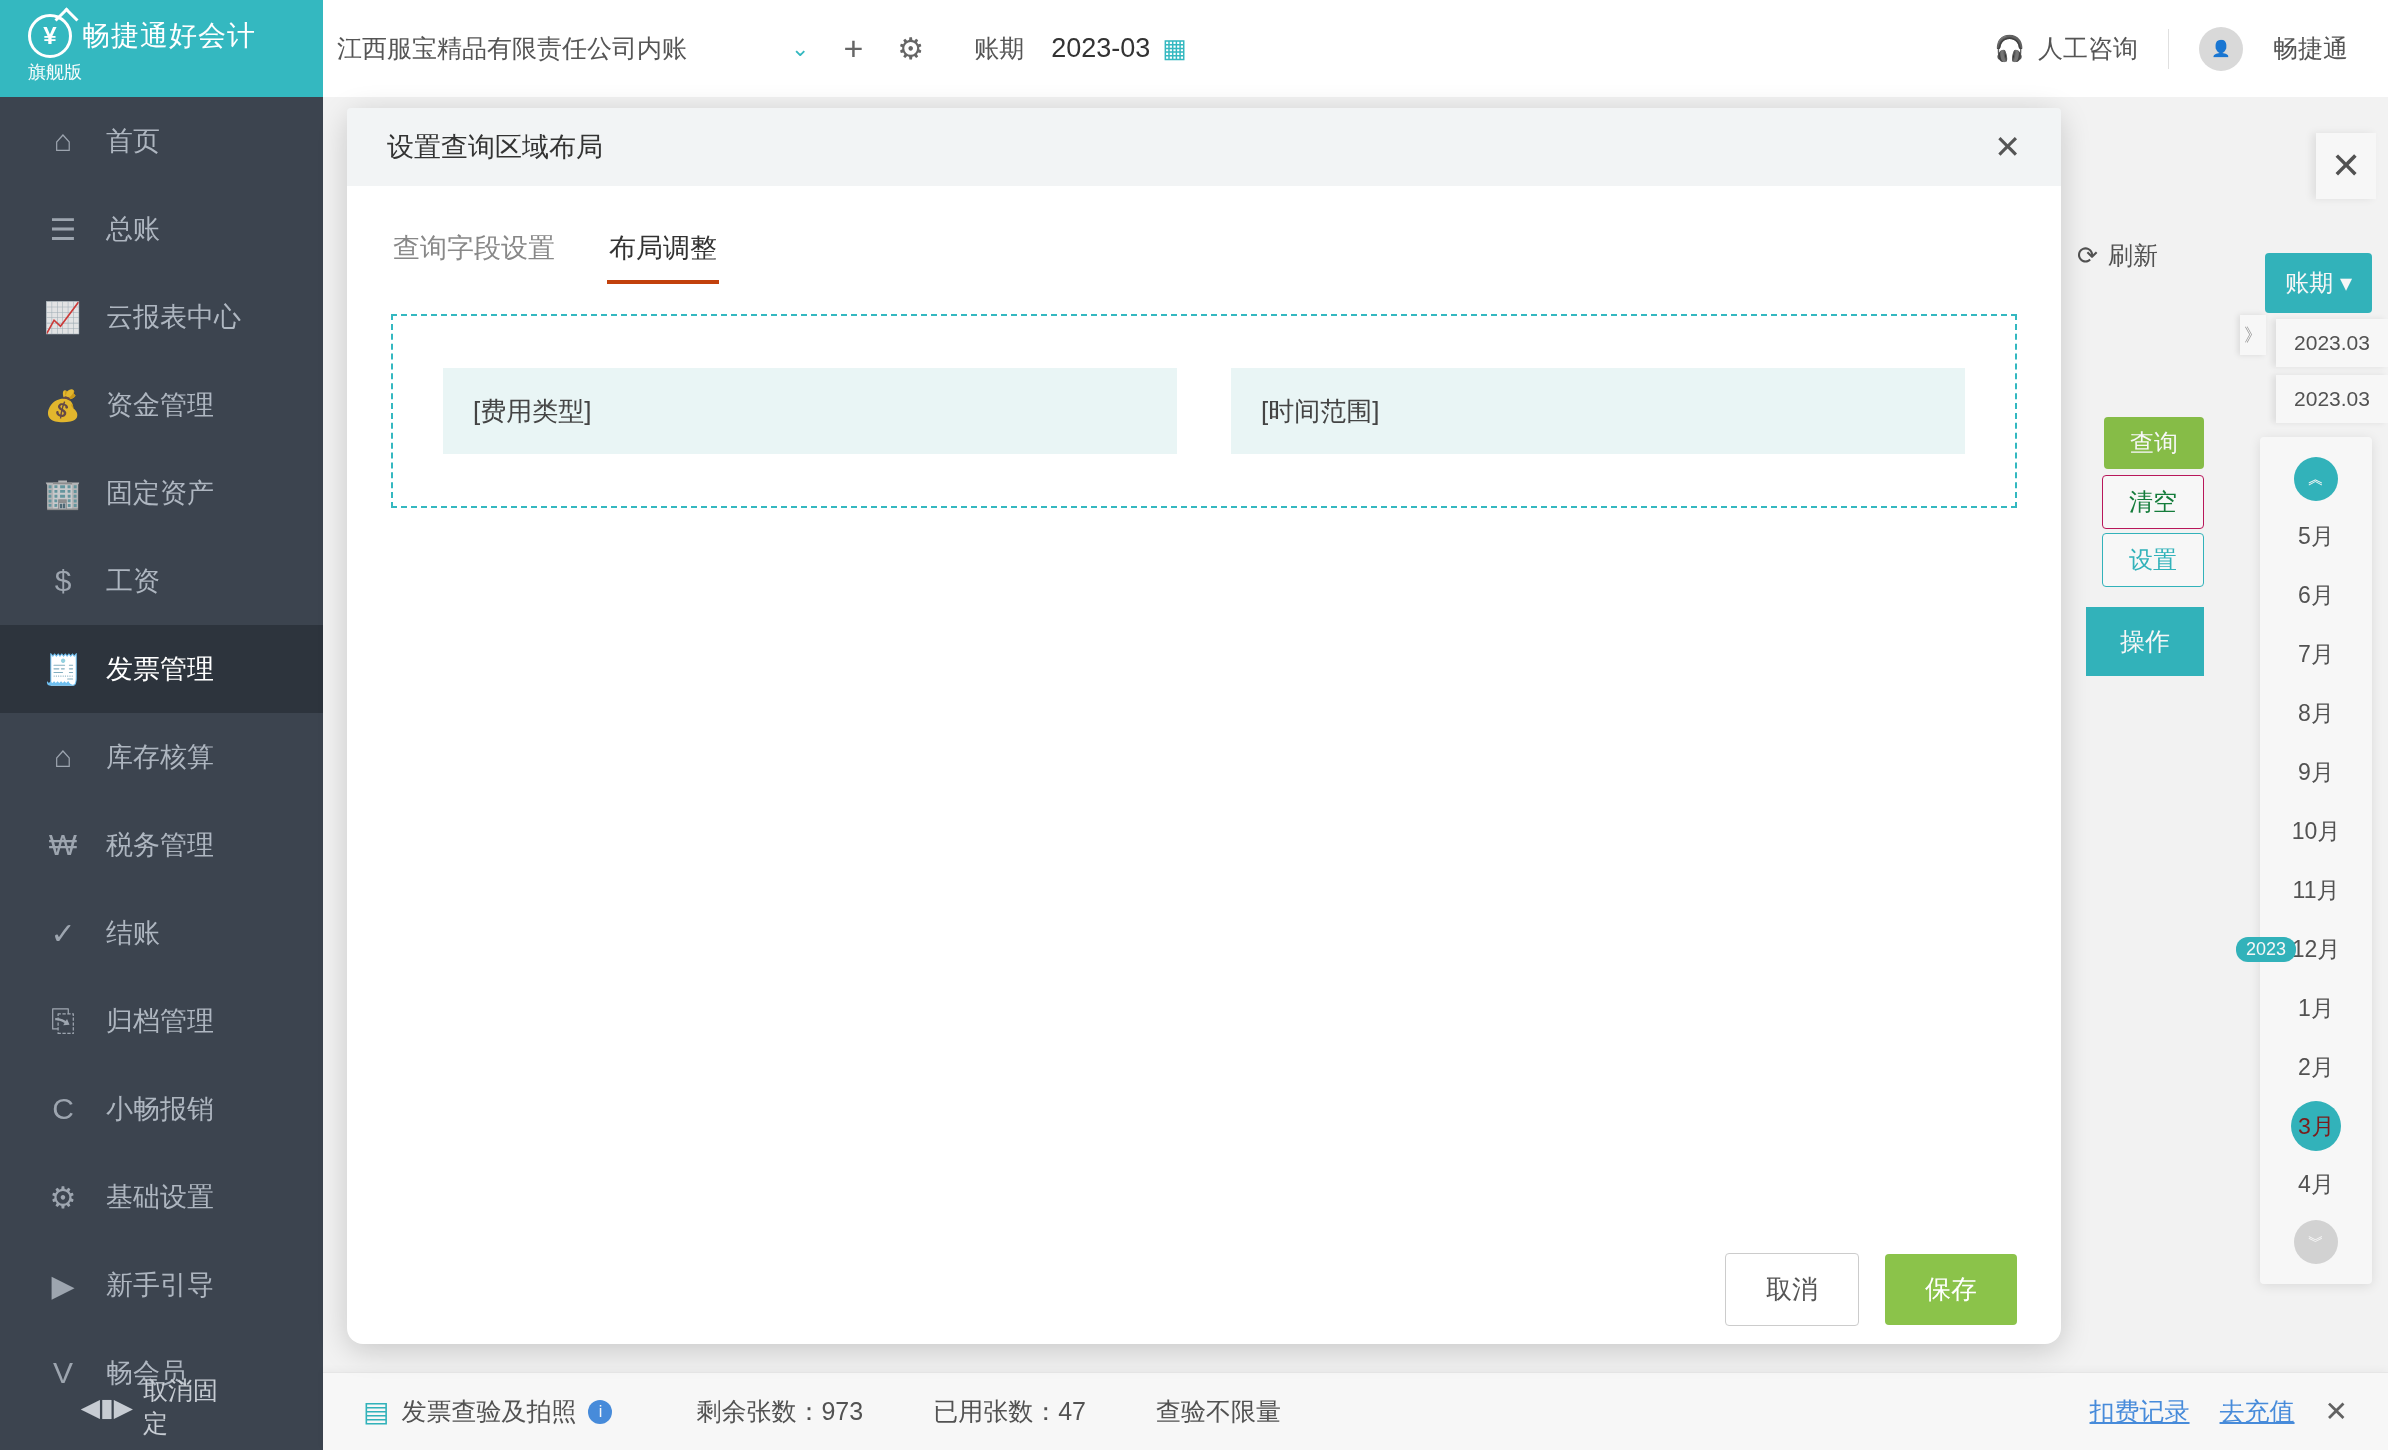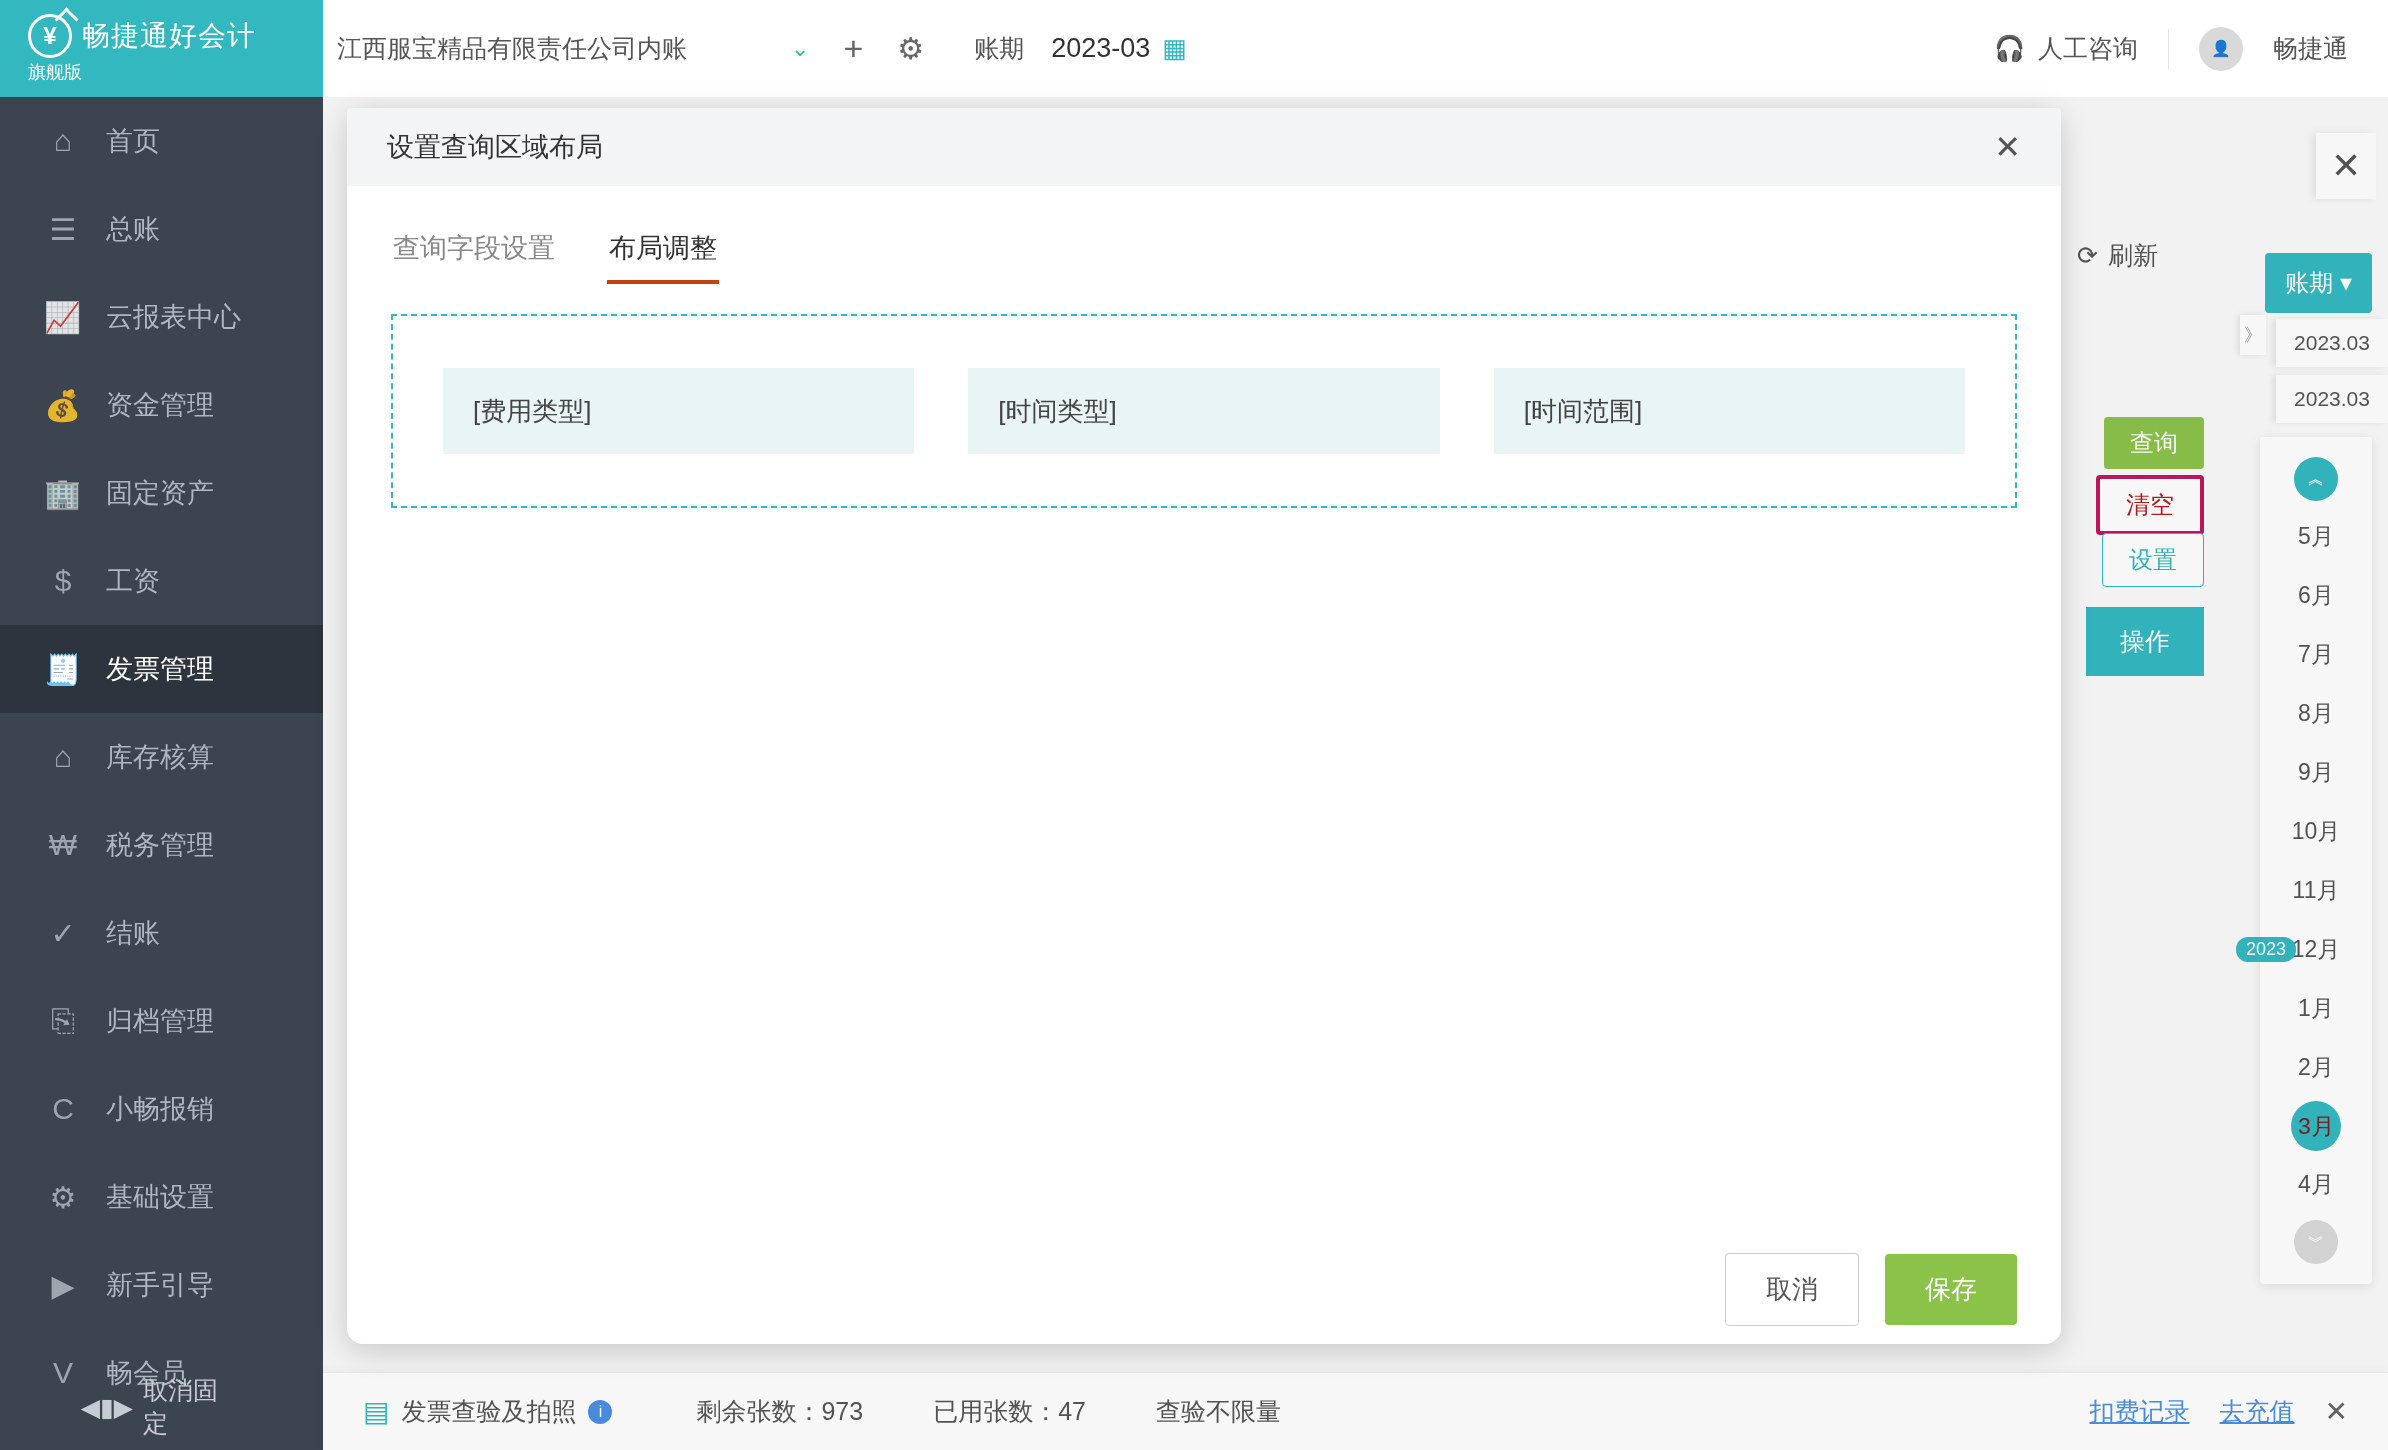--- a/index.html
+++ b/index.html
@@ -44,21 +44,21 @@
 .peek-period-panel { position:absolute; top:210px; right:16px; width:112px; background:#fff; box-shadow:0 2px 12px rgba(0,0,0,.1); border-radius:4px; padding:14px 0; display:flex; flex-direction:column; align-items:center; gap:0;}
 .pp-badge { position:absolute; top:222px; right:0; font-size:21px; color:#555; background:#fff; padding:12px 16px; box-shadow:-4px 0 6px rgba(0,0,0,.08);width:112px;text-align:center;}
 .pp-expand { position:absolute; top:218px; right:122px; width:26px;height:40px;background:#fff; box-shadow:-2px 0 6px rgba(0,0,0,.1); display:flex;align-items:center;justify-content:center;color:#999;font-size:18px;}
 .pp-month { font-size:23px; color:#555; height:59px; display:flex; align-items:center; justify-content:center; width:100%;}
 .pp-month.sel { background:#34b8c0; color:#7f1d1d; border-radius:50%; width:50px; height:50px; margin:4px 0;font-family:Liberation Mono, monospace;}
 .pp-circle { width:44px;height:44px; border-radius:50%; background:#34b8c0; color:#fff; display:flex;align-items:center;justify-content:center; margin:6px 0;}
 .pp-circle.gray { background:#d9d9d9; color:#fff;}
 .pp-year { position:absolute; left:-24px; background:#34b8c0;color:#fff;font-size:18px;border-radius:12px;padding:2px 10px;}
 .peek-btn { position:absolute; right:184px; font-size:24px; padding:10px 26px; border-radius:4px;}
 .pb-search { top:320px; background:#8bc34a; color:#fff;}
-.pb-clear  { top:378px; background:#fff; color:#b91c1c; border:4px solid #be185d;}
+.pb-clear  { top:378px; background:#fff; color:#15803d; border:1px solid #be185d;}
 .pb-set    { top:436px; background:#fff; color:#34b8c0; border:1px solid #34b8c0;}
 .peek-op   { position:absolute; top:510px; right:184px; background:#34b8c0; color:#fff; font-size:25px; padding:18px 34px; border-radius:0;}
 
 .footer { position:absolute; left:323px; right:0; bottom:0; height:78px; background:#fff; border-top:1px solid #eee; display:flex; align-items:center; padding:0 40px; font-size:25px; color:#555; box-shadow:0 -2px 8px rgba(0,0,0,.04);}
 .footer .lbl { margin-right:14px; display:flex;align-items:center;gap:12px;}
 .footer .info-dot{ width:24px;height:24px;border-radius:50%;background:#4a90e2;color:#fff;font-size:16px;display:flex;align-items:center;justify-content:center;}
 .footer .seg { margin-left:70px;}
 .footer .links { margin-left:auto; display:flex; align-items:center; gap:30px;}
 .footer .link { color:#4a90e2; text-decoration:underline;}
 .footer .x { color:#666; font-size:28px;}
@@ -241,21 +241,20 @@
     <span>设置查询区域布局</span>
     <span class="modal-x">✕</span>
   </div>
   <div class="modal-body">
     <div class="tabs">
       <div class="tab">查询字段设置</div>
       <div class="tab active">布局调整</div>
     </div>
     <div class="drop-area">
       <div class="chip">[费用类型]</div>
-      <div class="chip">[时间类型]</div>
       <div class="chip">[时间范围]</div>
     </div>
   </div>
   <div class="modal-foot">
     <div class="btn btn-cancel">取消</div>
     <div class="btn btn-save">保存</div>
   </div>
 </div>
 
 </body></html>

